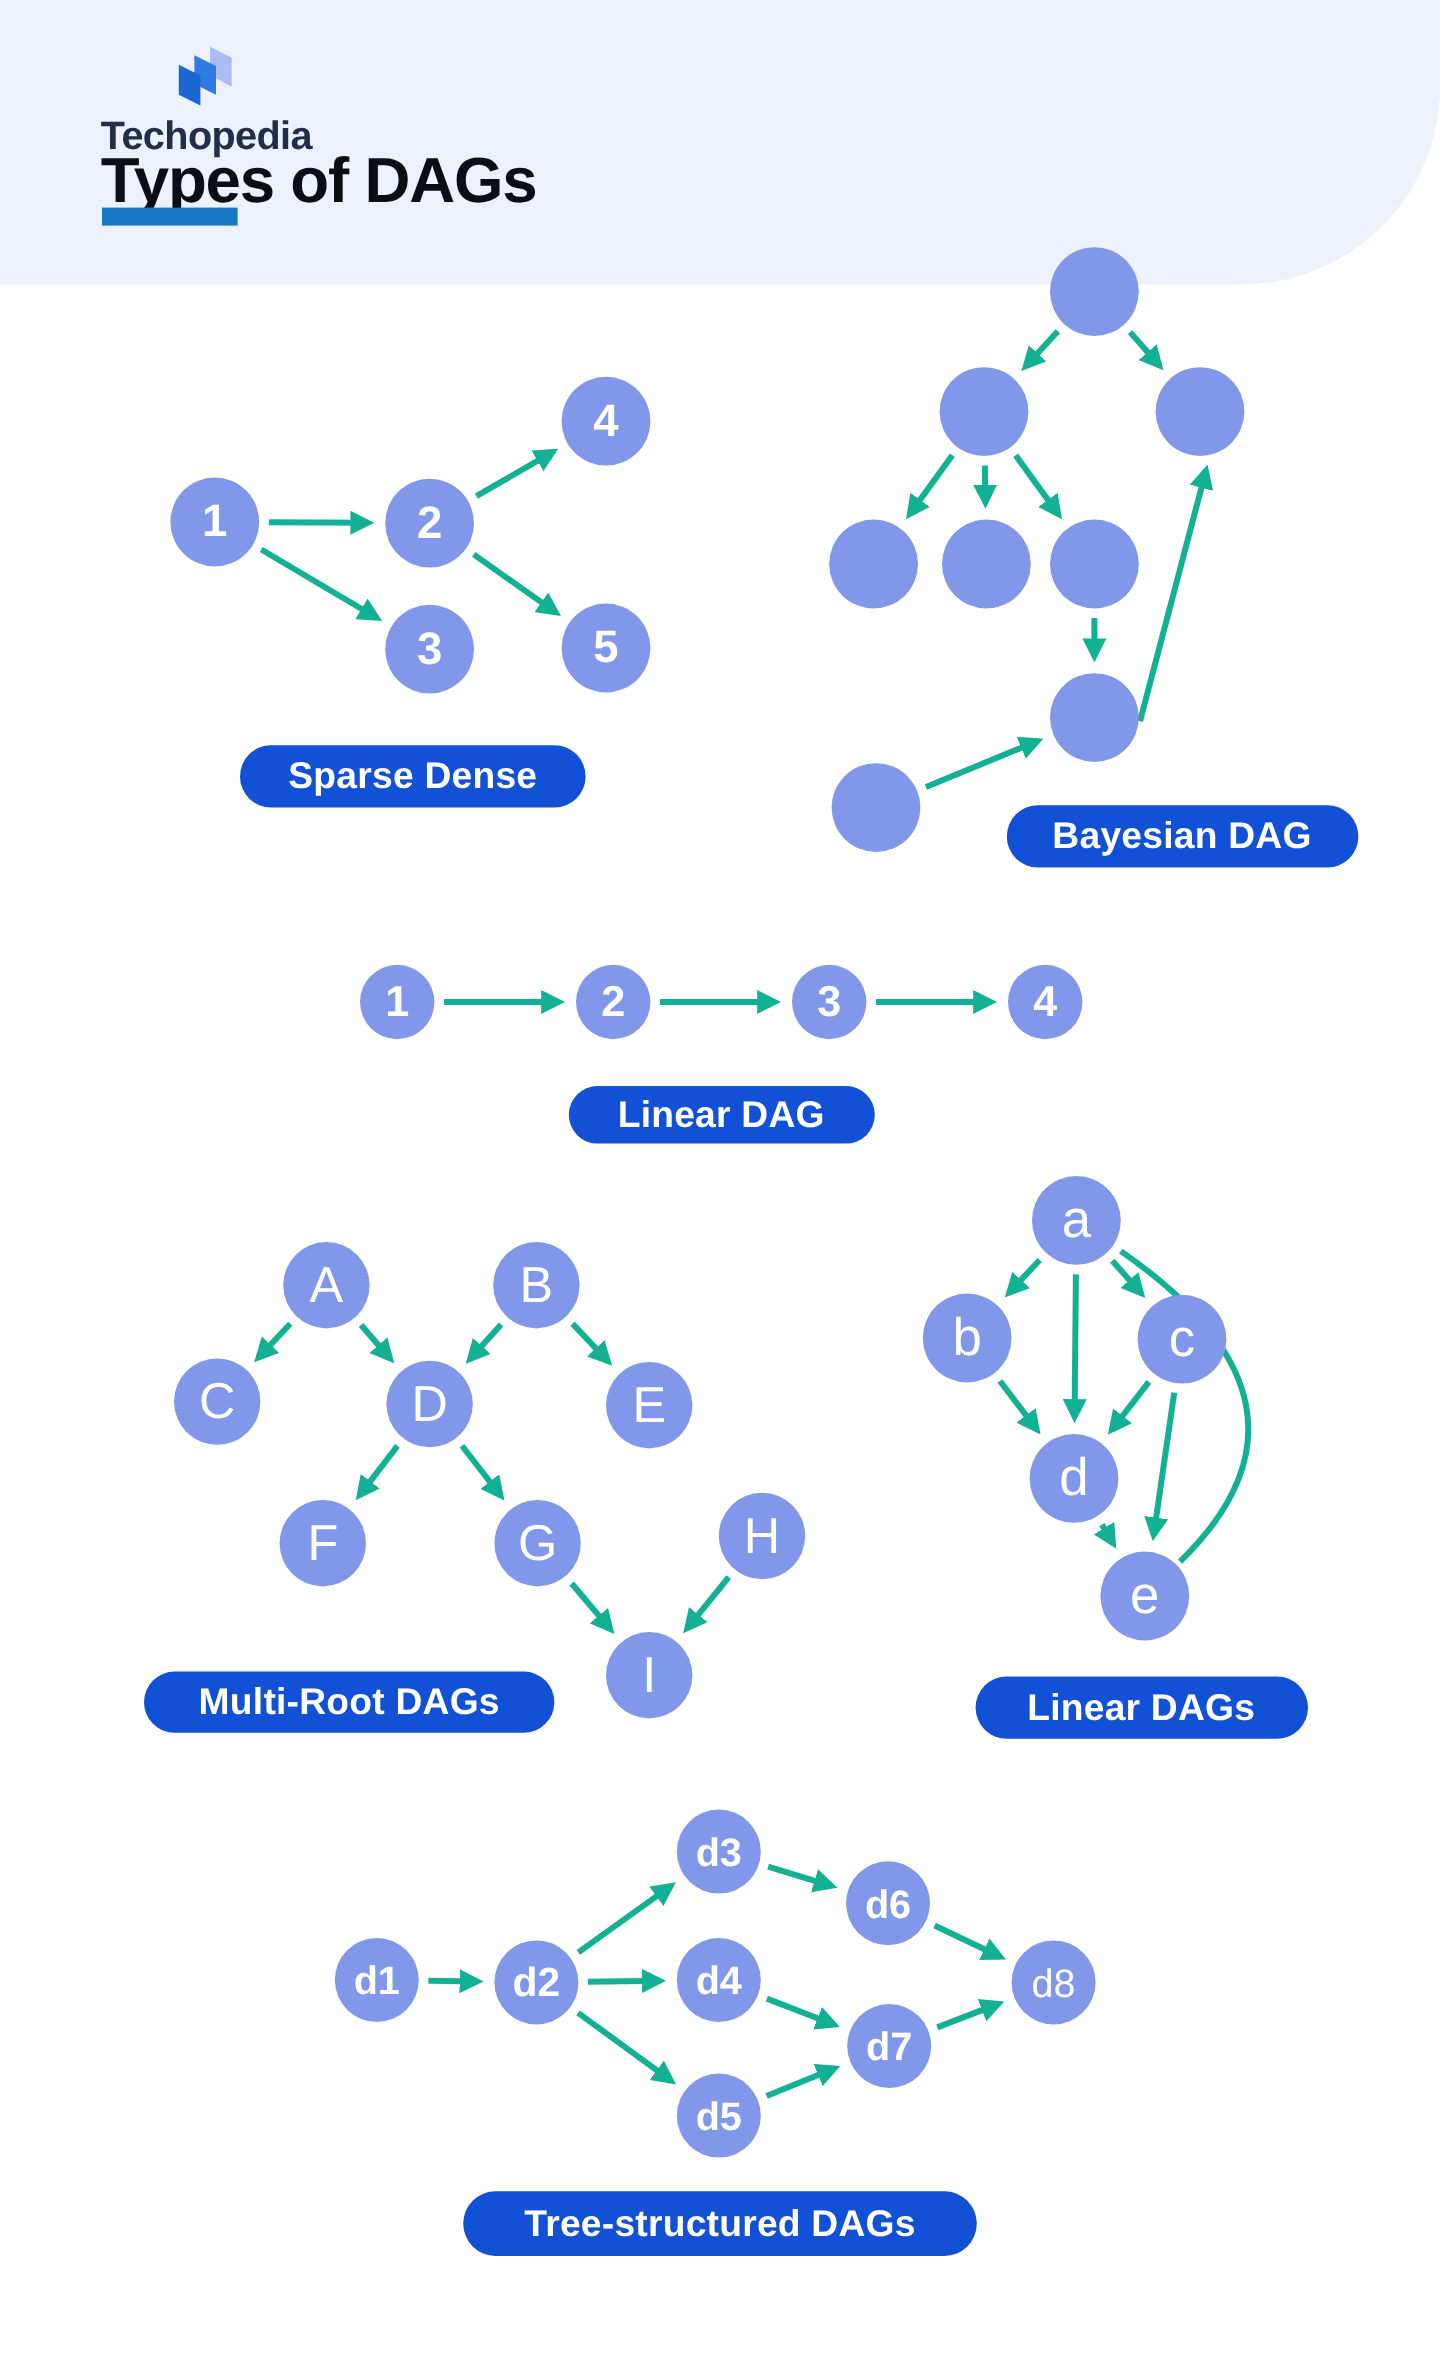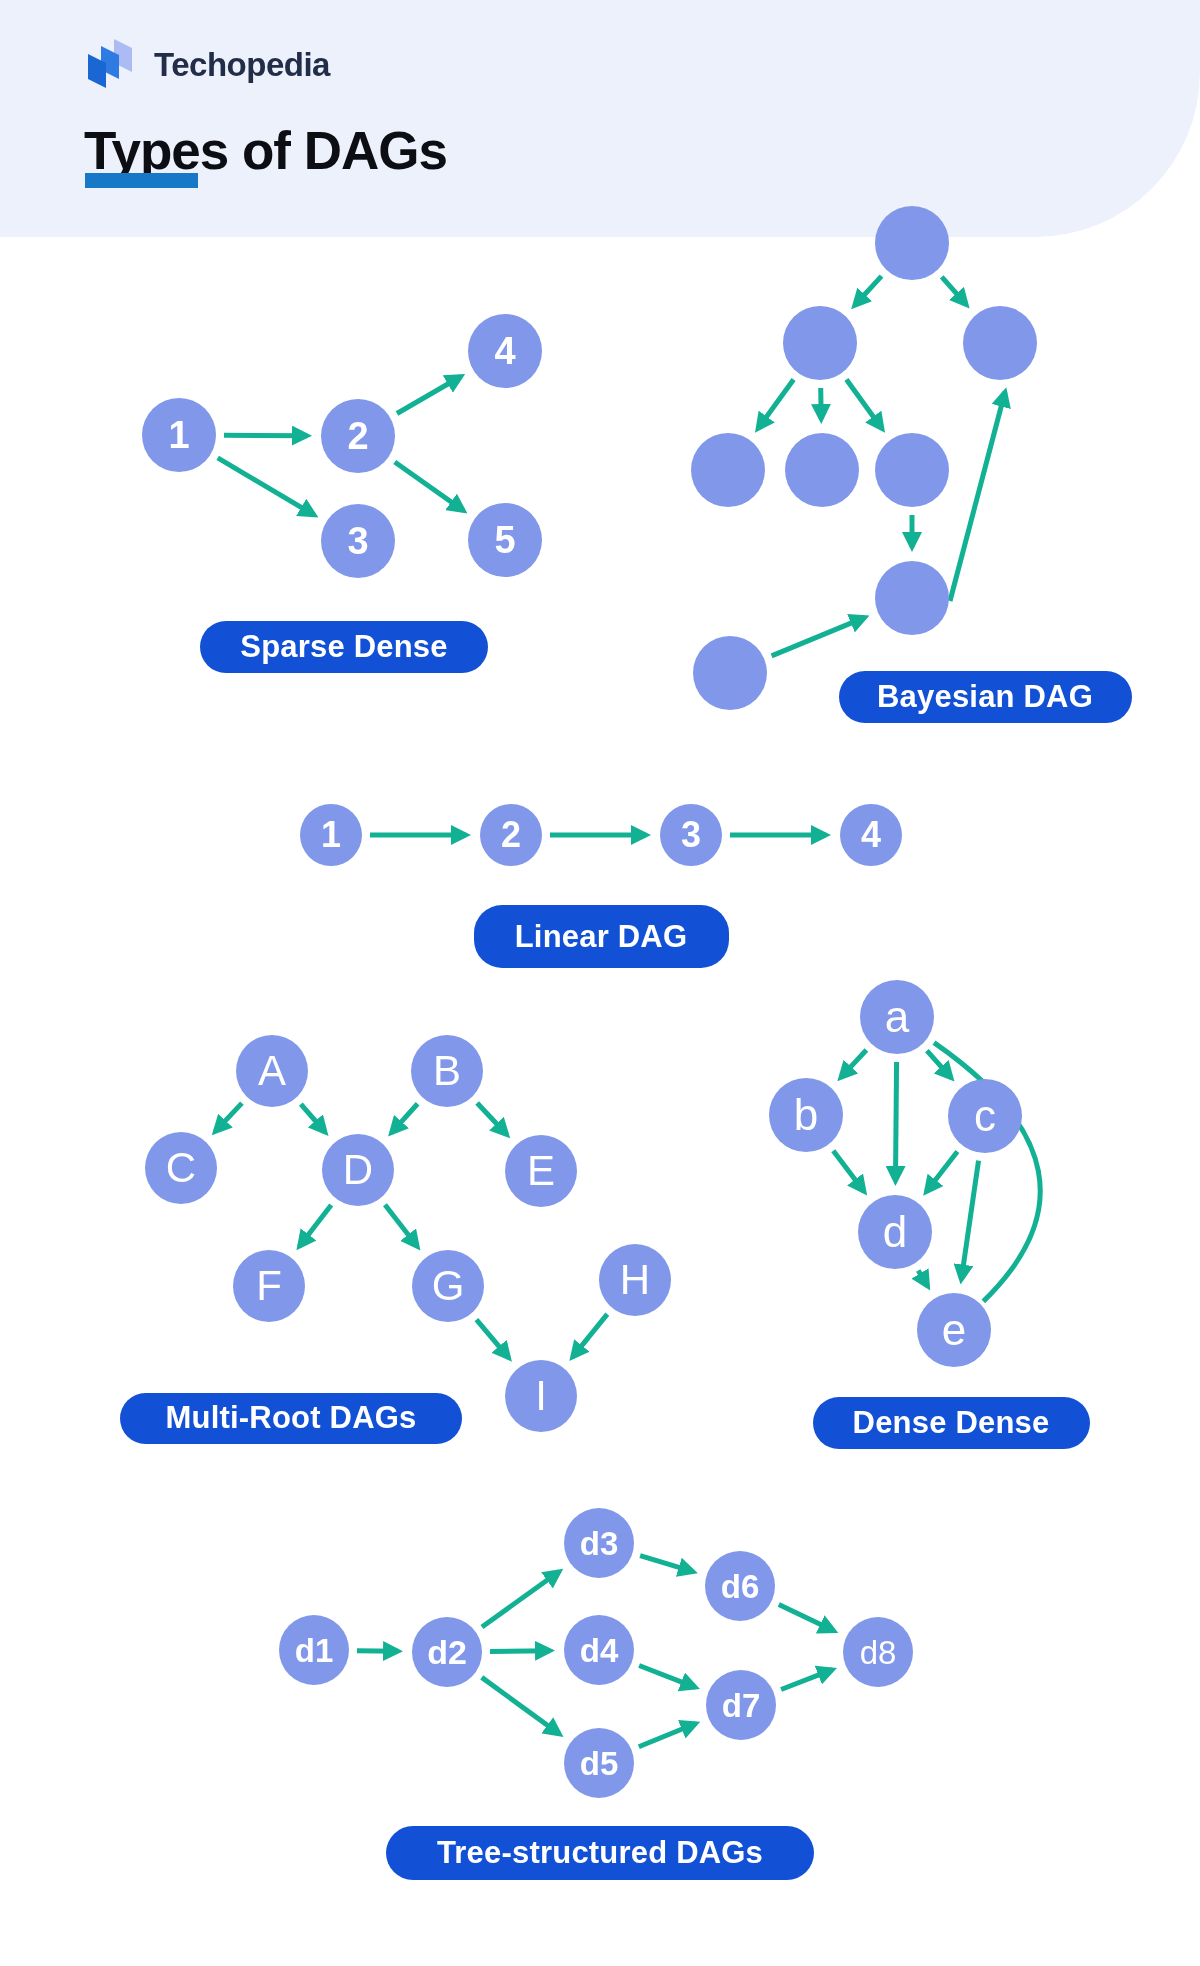--- a/index.html
+++ b/index.html
@@ -6,21 +6,21 @@
   .canvas{
     position:relative;width:1200px;height:1966px;overflow:hidden;
     background:var(--page-bg,#fff);
     font-family:"Liberation Sans",sans-serif;
   }
   .header-band{
     position:absolute;left:0;top:0;width:1200px;height:237px;
     background:var(--header-bg,#edf1fb);
     border-bottom-right-radius:165px;
   }
-  .brand-row{position:absolute;left:84px;top:36px;display:flex;align-items:center;gap:16px;}
+  .brand-row{position:absolute;left:84px;top:36px;display:flex;align-items:center;flex-direction:column;}
   .brand-logo{width:54px;height:58px;display:block;}
   .brand-name{
     font-size:33px;font-weight:700;color:var(--brand-text,#222d49);letter-spacing:-0.5px;
   }
   .page-title{
     position:absolute;left:84px;top:104px;
     font-size:53px;font-weight:700;color:var(--title-text,#0c0e13);letter-spacing:-1px;margin-top:16px;
   }
   .title-underline{
     position:absolute;left:85px;top:173px;width:113px;height:15px;
@@ -120,37 +120,37 @@
       <div class="node" style="left: 691px; top: 433px; height: 74px; width: 74px; font-size: 0px; font-weight: 700;"></div>
       <div class="node" style="left: 785px; top: 433px; height: 74px; width: 74px; font-size: 0px; font-weight: 700;"></div>
       <div class="node" style="left: 875px; top: 433px; height: 74px; width: 74px; font-size: 0px; font-weight: 700;"></div>
       <div class="node" style="left: 875px; top: 561px; height: 74px; width: 74px; font-size: 0px; font-weight: 700;"></div>
       <div class="node" style="left: 693px; top: 636px; height: 74px; width: 74px; font-size: 0px; font-weight: 700;"></div>
       <div class="pill" style="left: 838.5px; top: 671px; width: 293px; height: 52px;">Bayesian DAG</div>
       <div class="node" style="left: 300px; top: 804px; height: 62px; width: 62px; font-size: 36px; font-weight: 700;">1</div>
       <div class="node" style="left: 480px; top: 804px; height: 62px; width: 62px; font-size: 36px; font-weight: 700;">2</div>
       <div class="node" style="left: 660px; top: 804px; height: 62px; width: 62px; font-size: 36px; font-weight: 700;">3</div>
       <div class="node" style="left: 840px; top: 804px; height: 62px; width: 62px; font-size: 36px; font-weight: 700;">4</div>
-      <div class="pill" style="left: 473.5px; top: 905px; width: 255px; height: 63px;">Linear DAG</div>
+      <div class="pill" style="left: 473.5px; top: 905px; width: 255px; height: 48px;">Linear DAG</div>
       <div class="node" style="left: 236px; top: 1035px; height: 72px; width: 72px; font-size: 42px; font-weight: 500;">A</div>
       <div class="node" style="left: 411px; top: 1035px; height: 72px; width: 72px; font-size: 42px; font-weight: 500;">B</div>
       <div class="node" style="left: 145px; top: 1132px; height: 72px; width: 72px; font-size: 42px; font-weight: 500;">C</div>
       <div class="node" style="left: 322px; top: 1134px; height: 72px; width: 72px; font-size: 42px; font-weight: 500;">D</div>
       <div class="node" style="left: 505px; top: 1135px; height: 72px; width: 72px; font-size: 42px; font-weight: 500;">E</div>
       <div class="node" style="left: 233px; top: 1250px; height: 72px; width: 72px; font-size: 42px; font-weight: 500;">F</div>
       <div class="node" style="left: 412px; top: 1250px; height: 72px; width: 72px; font-size: 42px; font-weight: 500;">G</div>
       <div class="node" style="left: 599px; top: 1244px; height: 72px; width: 72px; font-size: 42px; font-weight: 500;">H</div>
       <div class="node" style="left: 505px; top: 1360px; height: 72px; width: 72px; font-size: 42px; font-weight: 500;">I</div>
       <div class="pill" style="left: 120px; top: 1392.5px; width: 342px; height: 51px;">Multi-Root DAGs</div>
       <div class="node" style="left: 860px; top: 980px; height: 74px; width: 74px; font-size: 44px; font-weight: 400;">a</div>
       <div class="node" style="left: 769px; top: 1078px; height: 74px; width: 74px; font-size: 44px; font-weight: 400;">b</div>
       <div class="node" style="left: 948px; top: 1079px; height: 74px; width: 74px; font-size: 44px; font-weight: 400;">c</div>
       <div class="node" style="left: 858px; top: 1195px; height: 74px; width: 74px; font-size: 44px; font-weight: 400;">d</div>
       <div class="node" style="left: 917px; top: 1293px; height: 74px; width: 74px; font-size: 44px; font-weight: 400;">e</div>
-      <div class="pill" style="left: 812.5px; top: 1397px; width: 277px; height: 52px;">Dense Dense</div>
+      <div class="pill" style="left: 812.5px; top: 1397px; width: 277px; height: 52px;">Linear DAGs</div>
       <div class="node" style="left: 279px; top: 1615px; height: 70px; width: 70px; font-size: 33px; font-weight: 700;">d1</div>
       <div class="node" style="left: 412px; top: 1617px; height: 70px; width: 70px; font-size: 34px; font-weight: 700;">d2</div>
       <div class="node" style="left: 564px; top: 1508px; height: 70px; width: 70px; font-size: 33px; font-weight: 700;">d3</div>
       <div class="node" style="left: 564px; top: 1615px; height: 70px; width: 70px; font-size: 33px; font-weight: 700; text-align: right;">d4</div>
       <div class="node" style="left: 564px; top: 1728px; height: 70px; width: 70px; font-size: 33px; font-weight: 700;">d5</div>
       <div class="node" style="left: 705px; top: 1551px; height: 70px; width: 70px; font-size: 33px; font-weight: 700;">d6</div>
       <div class="node" style="left: 706px; top: 1670px; height: 70px; width: 70px; font-size: 33px; font-weight: 700;">d7</div>
       <div class="node" style="left: 843px; top: 1617px; height: 70px; width: 70px; font-size: 33px; font-weight: 400;">d8</div>
       <div class="pill" style="left: 386px; top: 1826px; width: 428px; height: 54px;">Tree-structured DAGs</div>
     </div>

